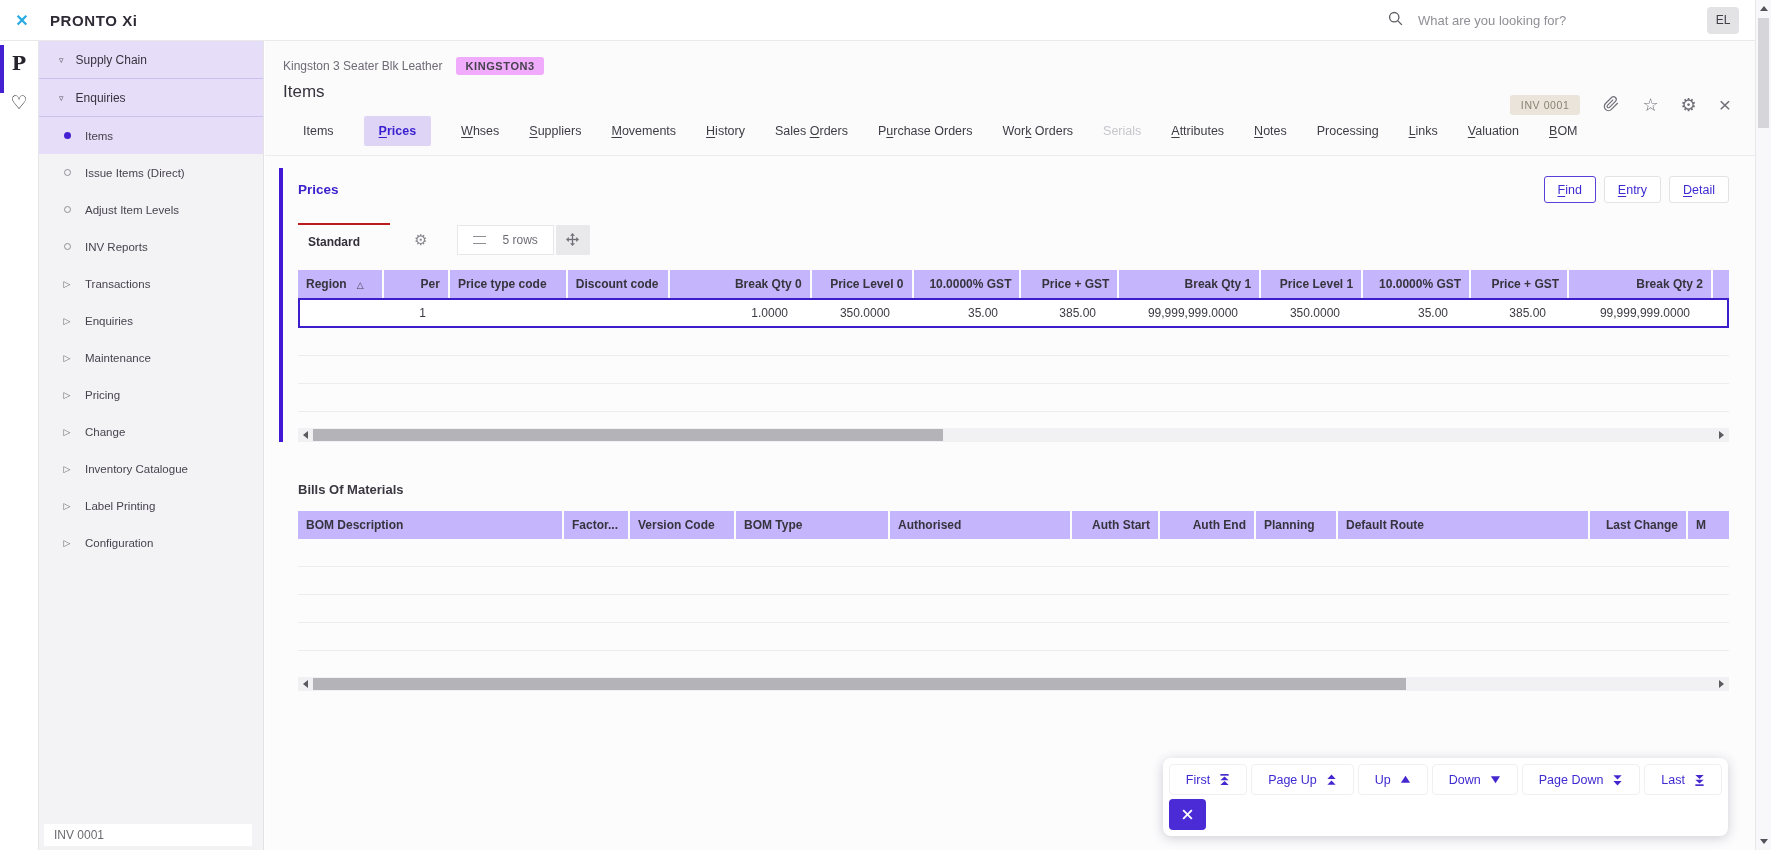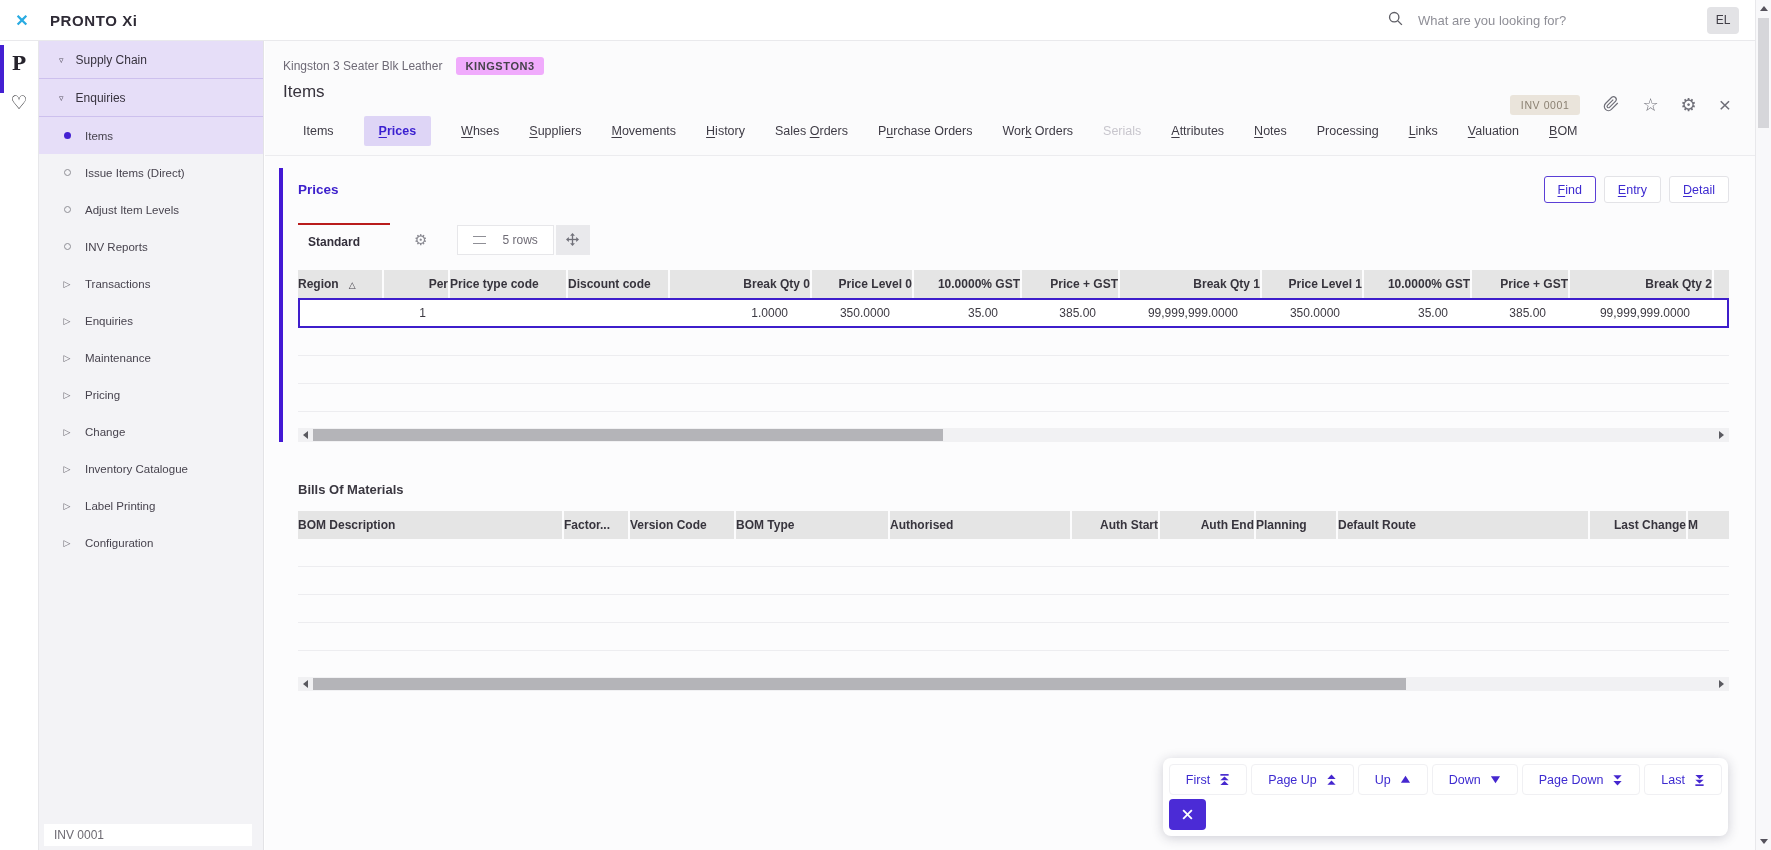--- a/index.html
+++ b/index.html
@@ -63,21 +63,21 @@
 
   .view-toolbar { display:flex; align-items:center; margin-top:20px; }
   .view-tab { border-top:2px solid #b91c1c; padding:10px 30px 7px 10px; font-weight:700; font-size:12px; color:#332f3b; cursor:pointer; }
   .gear-btn { margin-left:24px; color:#8a8a92; font-size:15px; background:none; border:none; cursor:pointer; }
   .rows-box { margin-left:30px; border:1px solid #e7e7ea; background:#fff; height:30px; display:flex; align-items:center; gap:16px; padding:0 15px; cursor:pointer; }
   .eq-icon { width:13px; height:8px; border-top:1.5px solid #8f8f96; border-bottom:1.5px solid #8f8f96; }
   .rows-count { font-size:12px; color:#6f6c76; }
   .move-btn { width:34px; height:30px; background:#e9e9ec; border:none; display:flex; align-items:center; justify-content:center; margin-left:2px; cursor:pointer; }
 
   .tbl-header { display:flex; margin-top:14px; }
-  .th { background:#e5e5e5; height:28px; line-height:28px; font-size:12px; font-weight:700; color:#37343d; padding:0 0; margin-right:2px; white-space:nowrap; overflow:hidden; }
+  .th { background:#c4b5fd; height:28px; line-height:28px; font-size:12px; font-weight:700; color:#37343d; padding:0 8px; margin-right:2px; white-space:nowrap; overflow:hidden; }
   .th.right, .td.right { text-align:right; }
   .fl { flex:1; margin-right:0 !important; }
   .th:last-child, .td:last-child { margin-right:0; }
   .sort-icon { font-size:9px; color:#46434c; margin-left:10px; font-weight:400; }
   .data-row { display:flex; align-items:center; height:30px; border:2px solid #3e1ecb; background:#fff; cursor:pointer; }
   .td { font-size:12px; color:#3c3942; padding:0 8px; margin-right:2px; white-space:nowrap; overflow:hidden; }
   .empty-row { height:28px; border-bottom:1px solid #ededf0; }
 
   .h-scroll { display:flex; align-items:stretch; height:14px; margin-top:16px; background:#f1f1f3; }
   .h-arrow { width:15px; display:flex; align-items:center; justify-content:center; background:#f1f1f3; border:none; cursor:pointer; }

